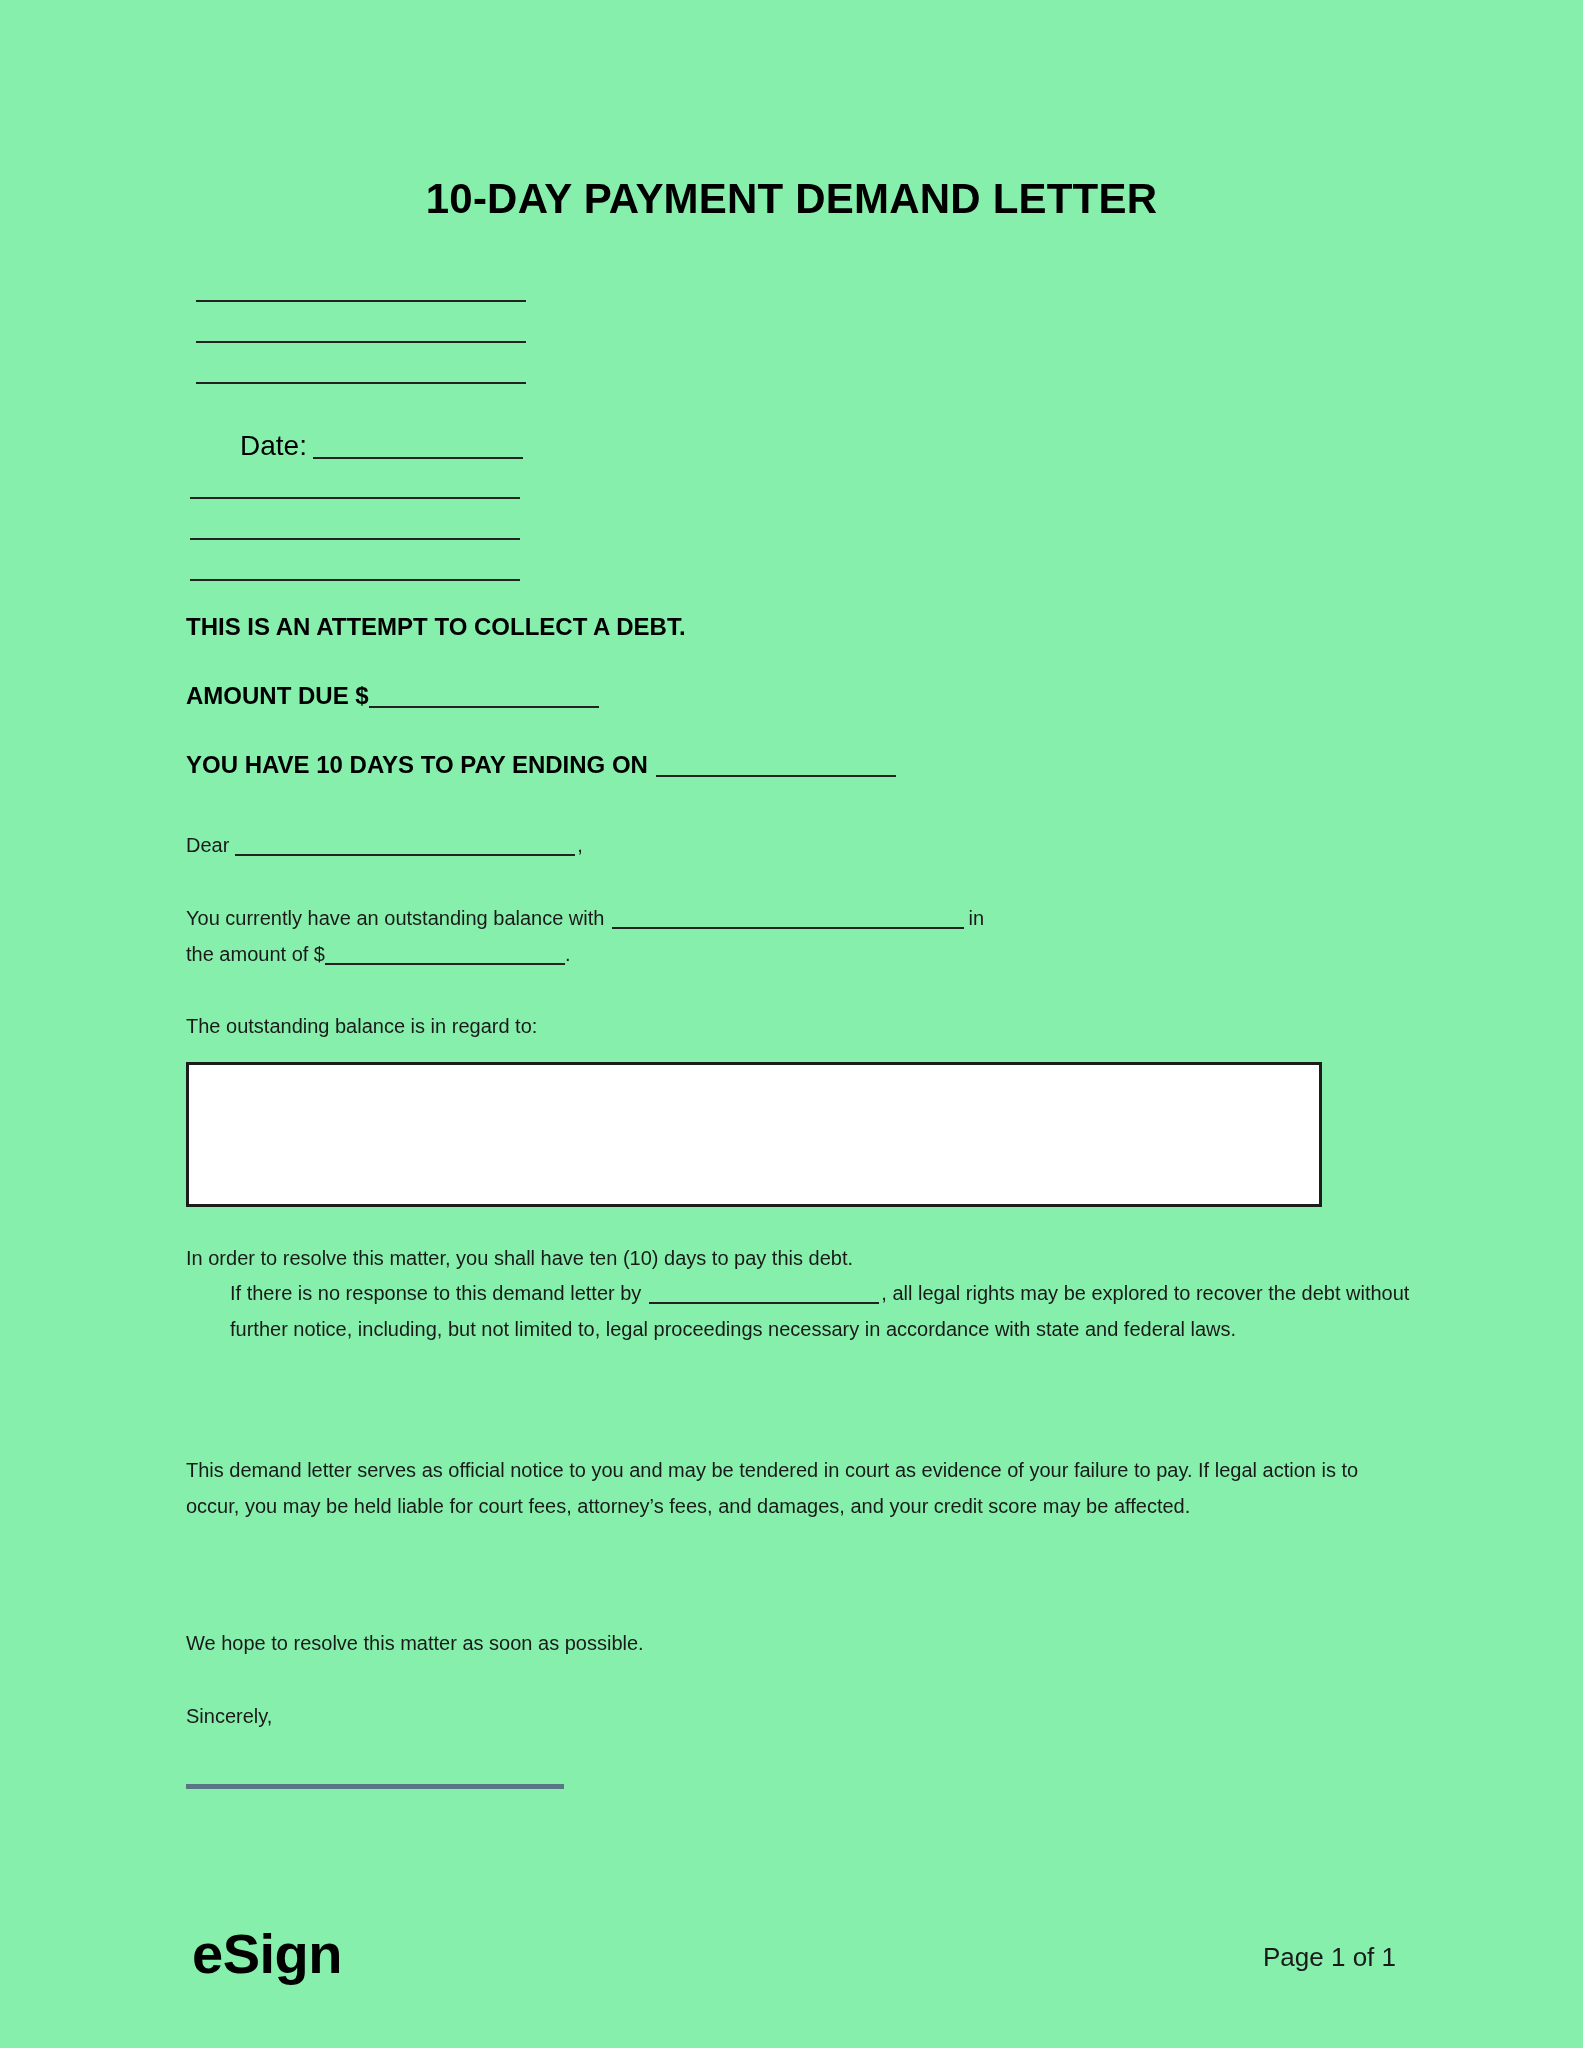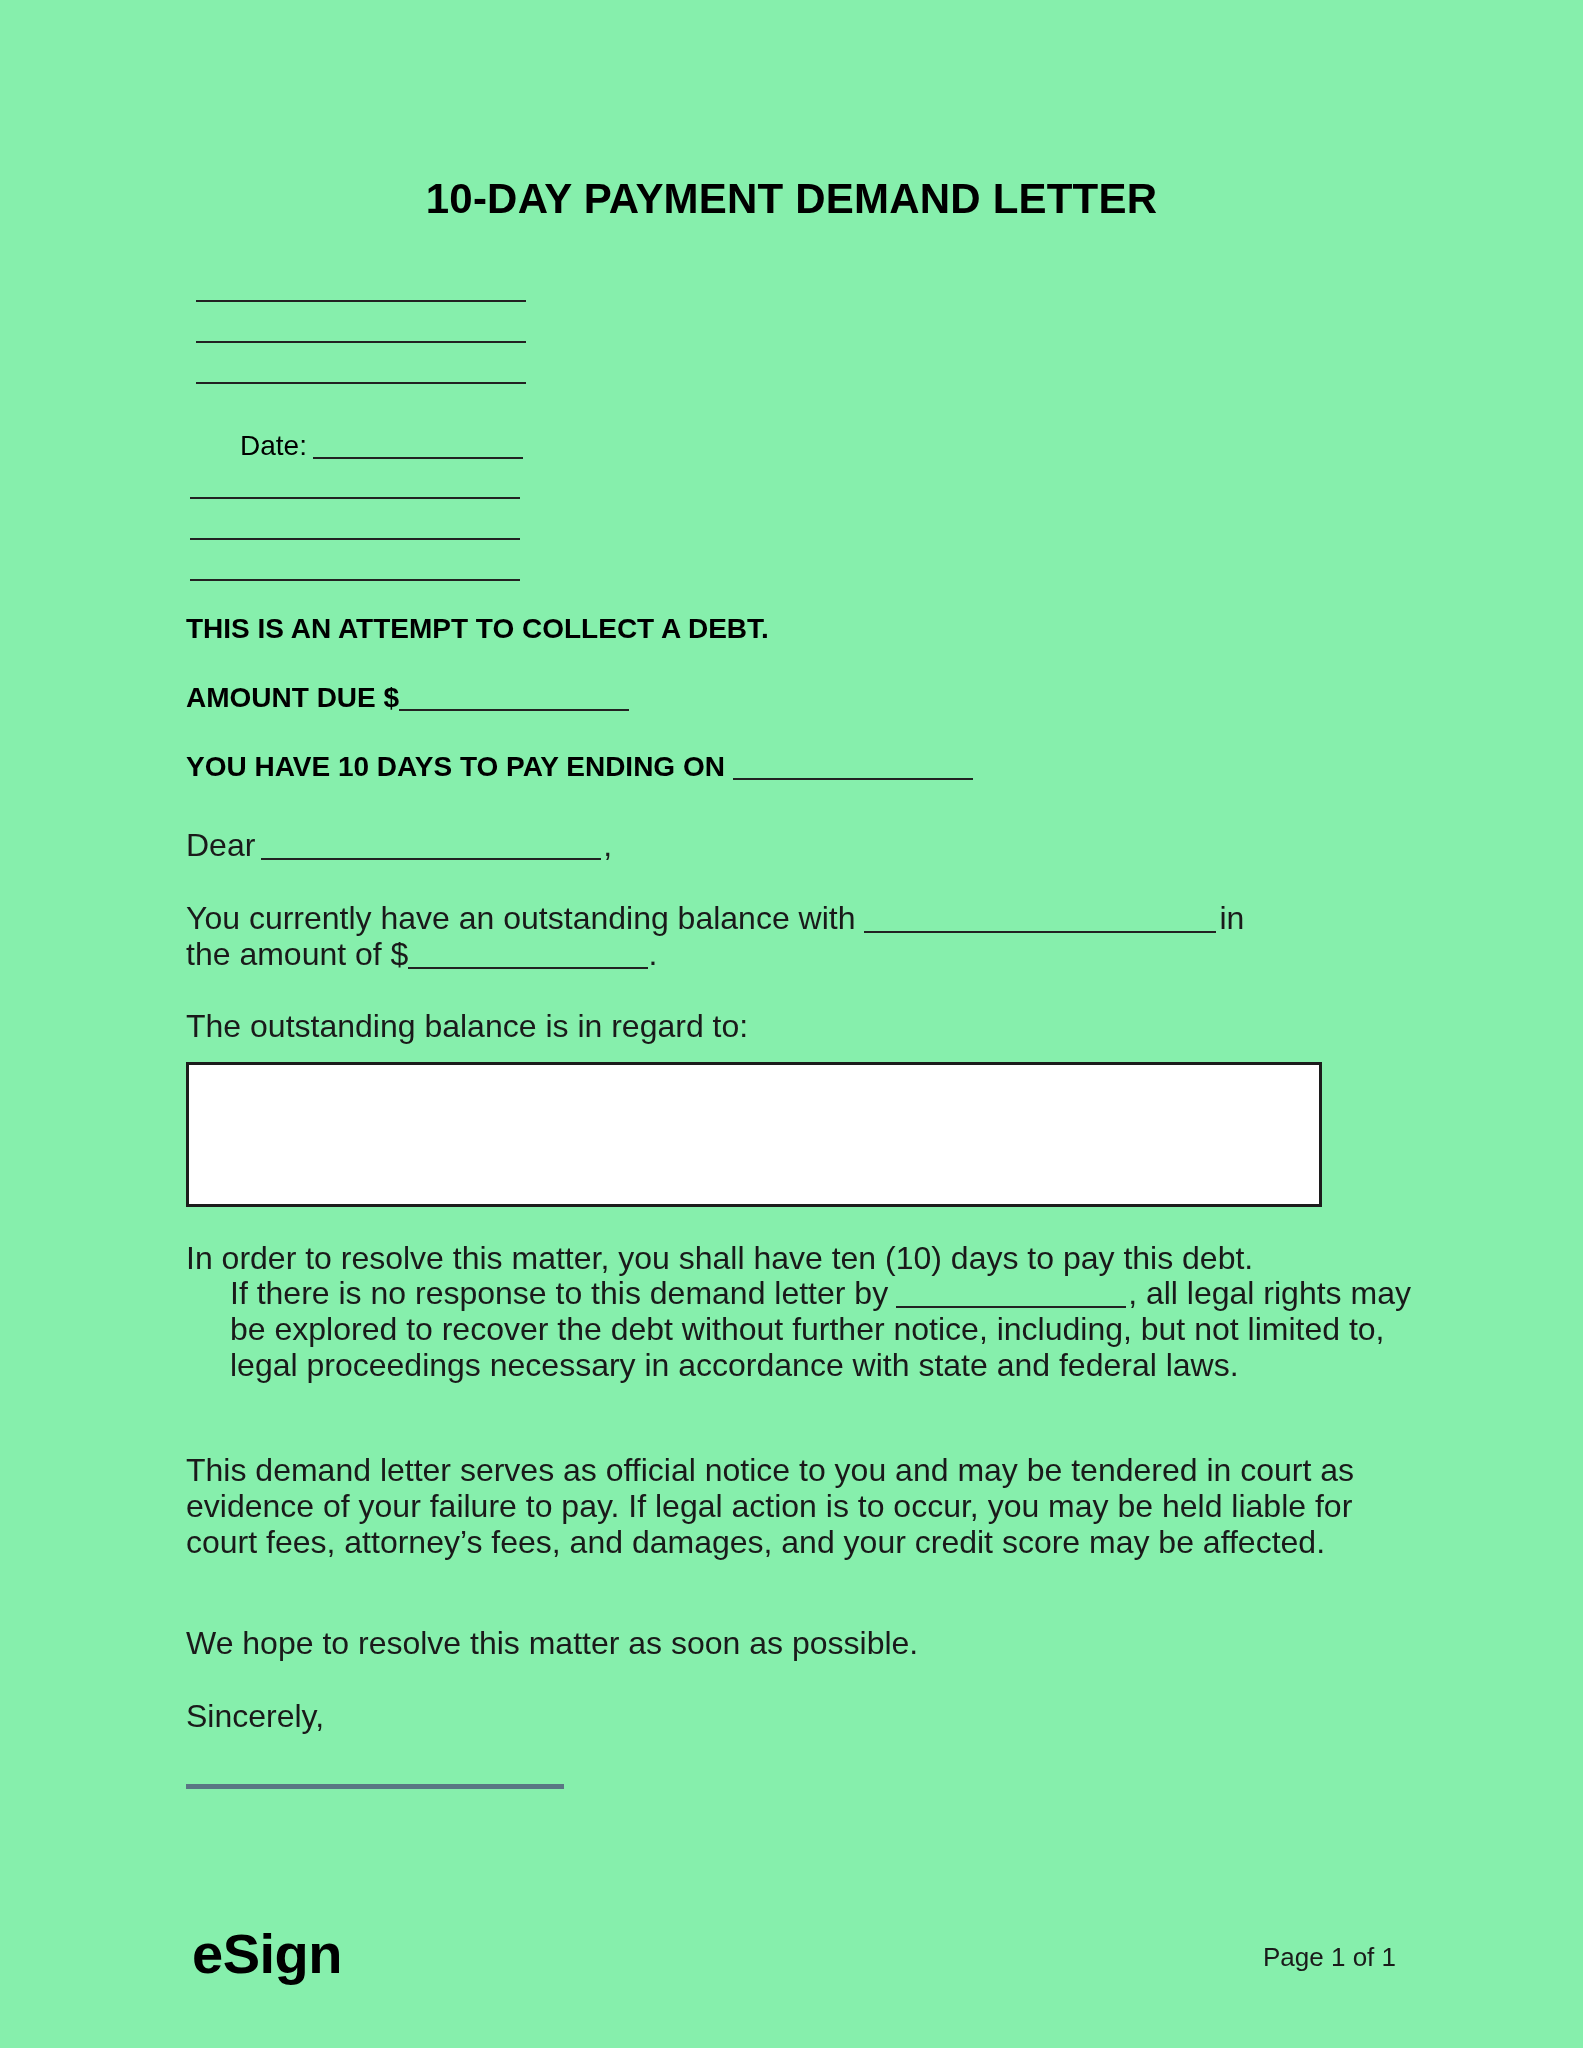--- a/index.html
+++ b/index.html
@@ -74,42 +74,42 @@
     left: 190px;
     top: 497px;
     width: 340px;
   }
   .addr-block-bottom .rule-line { margin-bottom: 39px; }
 
   
   .notice {
     position: absolute;
     left: 186px;
-    font-size: 28px;
+    font-size: 24px;
     font-weight: bold;
     white-space: nowrap;
     line-height: 1.3;
   }
   .notice-1 { top: 611px; }
   .notice-2 { top: 680px; }
   .notice-3 { top: 749px; }
 
   .notice .blank-bold {
     display: inline-block;
     border-bottom: 2.5px solid #222;
     vertical-align: -4px;
   }
   .blank-amount { width: 230px; }
   .blank-ending { width: 240px; margin-left: 8px; }
 
   
   .para {
     position: absolute;
     left: 186px;
-    font-size: 32px;
+    font-size: 20px;
     line-height: 36px;
     color: #1a1a1a;
     width: 1200px;
   }
   .para .blank-inline {
     display: inline-block;
     border-bottom: 2px solid #222;
     vertical-align: -4px;
   }
 

